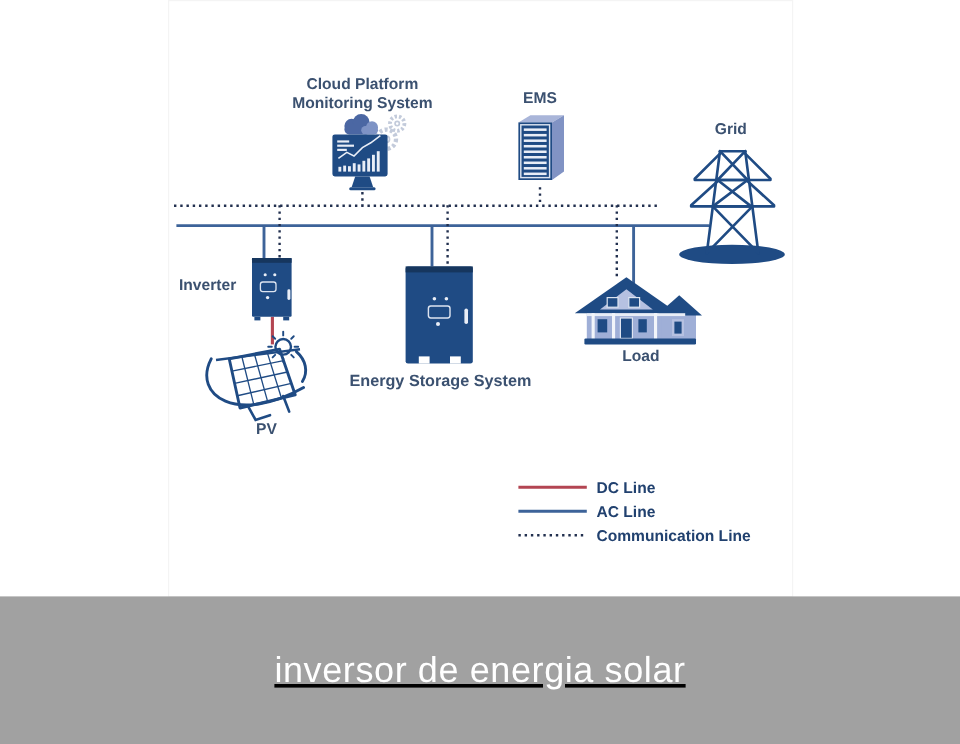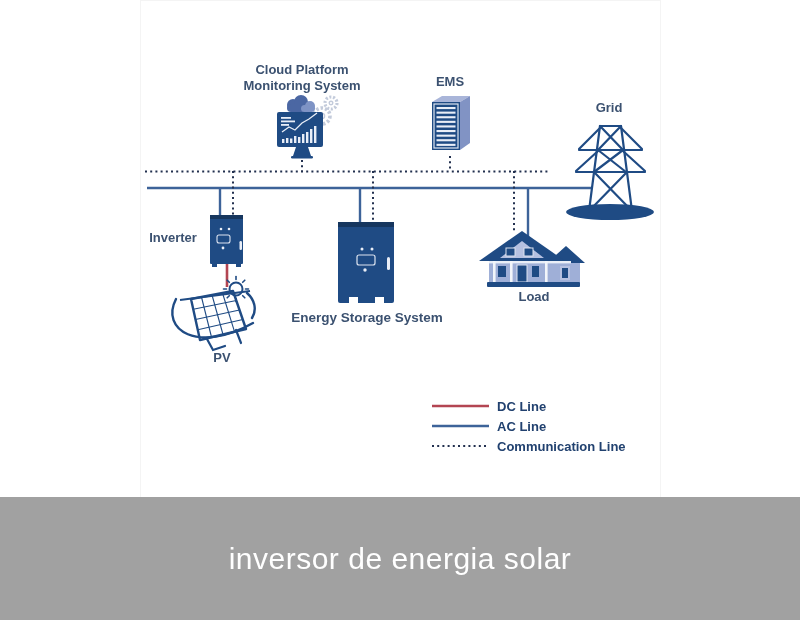--- a/index.html
+++ b/index.html
@@ -36,21 +36,21 @@
   .stroke-primary{stroke:var(--primary_blue);fill:none;}
   .gear{stroke:var(--gear_gray);fill:none;}
   .white-detail{fill:#e9eef7;}
   .white-stroke{stroke:#dde4f0;fill:none;}
   
   .node-label{fill:var(--label_text);font:700 13px "Liberation Sans", sans-serif;}
   .legend-label{fill:var(--legend_text);font:700 13px "Liberation Sans", sans-serif;}
   .caption-banner{
     position:absolute;left:0;top:497px;width:800px;height:123px;
     background:var(--banner_gray);
-    display:flex;align-items:center;justify-content:center;
+    display:flex;align-items:center;justify-content:center;text-decoration:underline;
   }
   .caption-text{
     color:var(--banner_text);
     font:400 30px "Liberation Sans", sans-serif;
     letter-spacing:0.5px;
   }
 </style>
 </head>
 <body>
 

